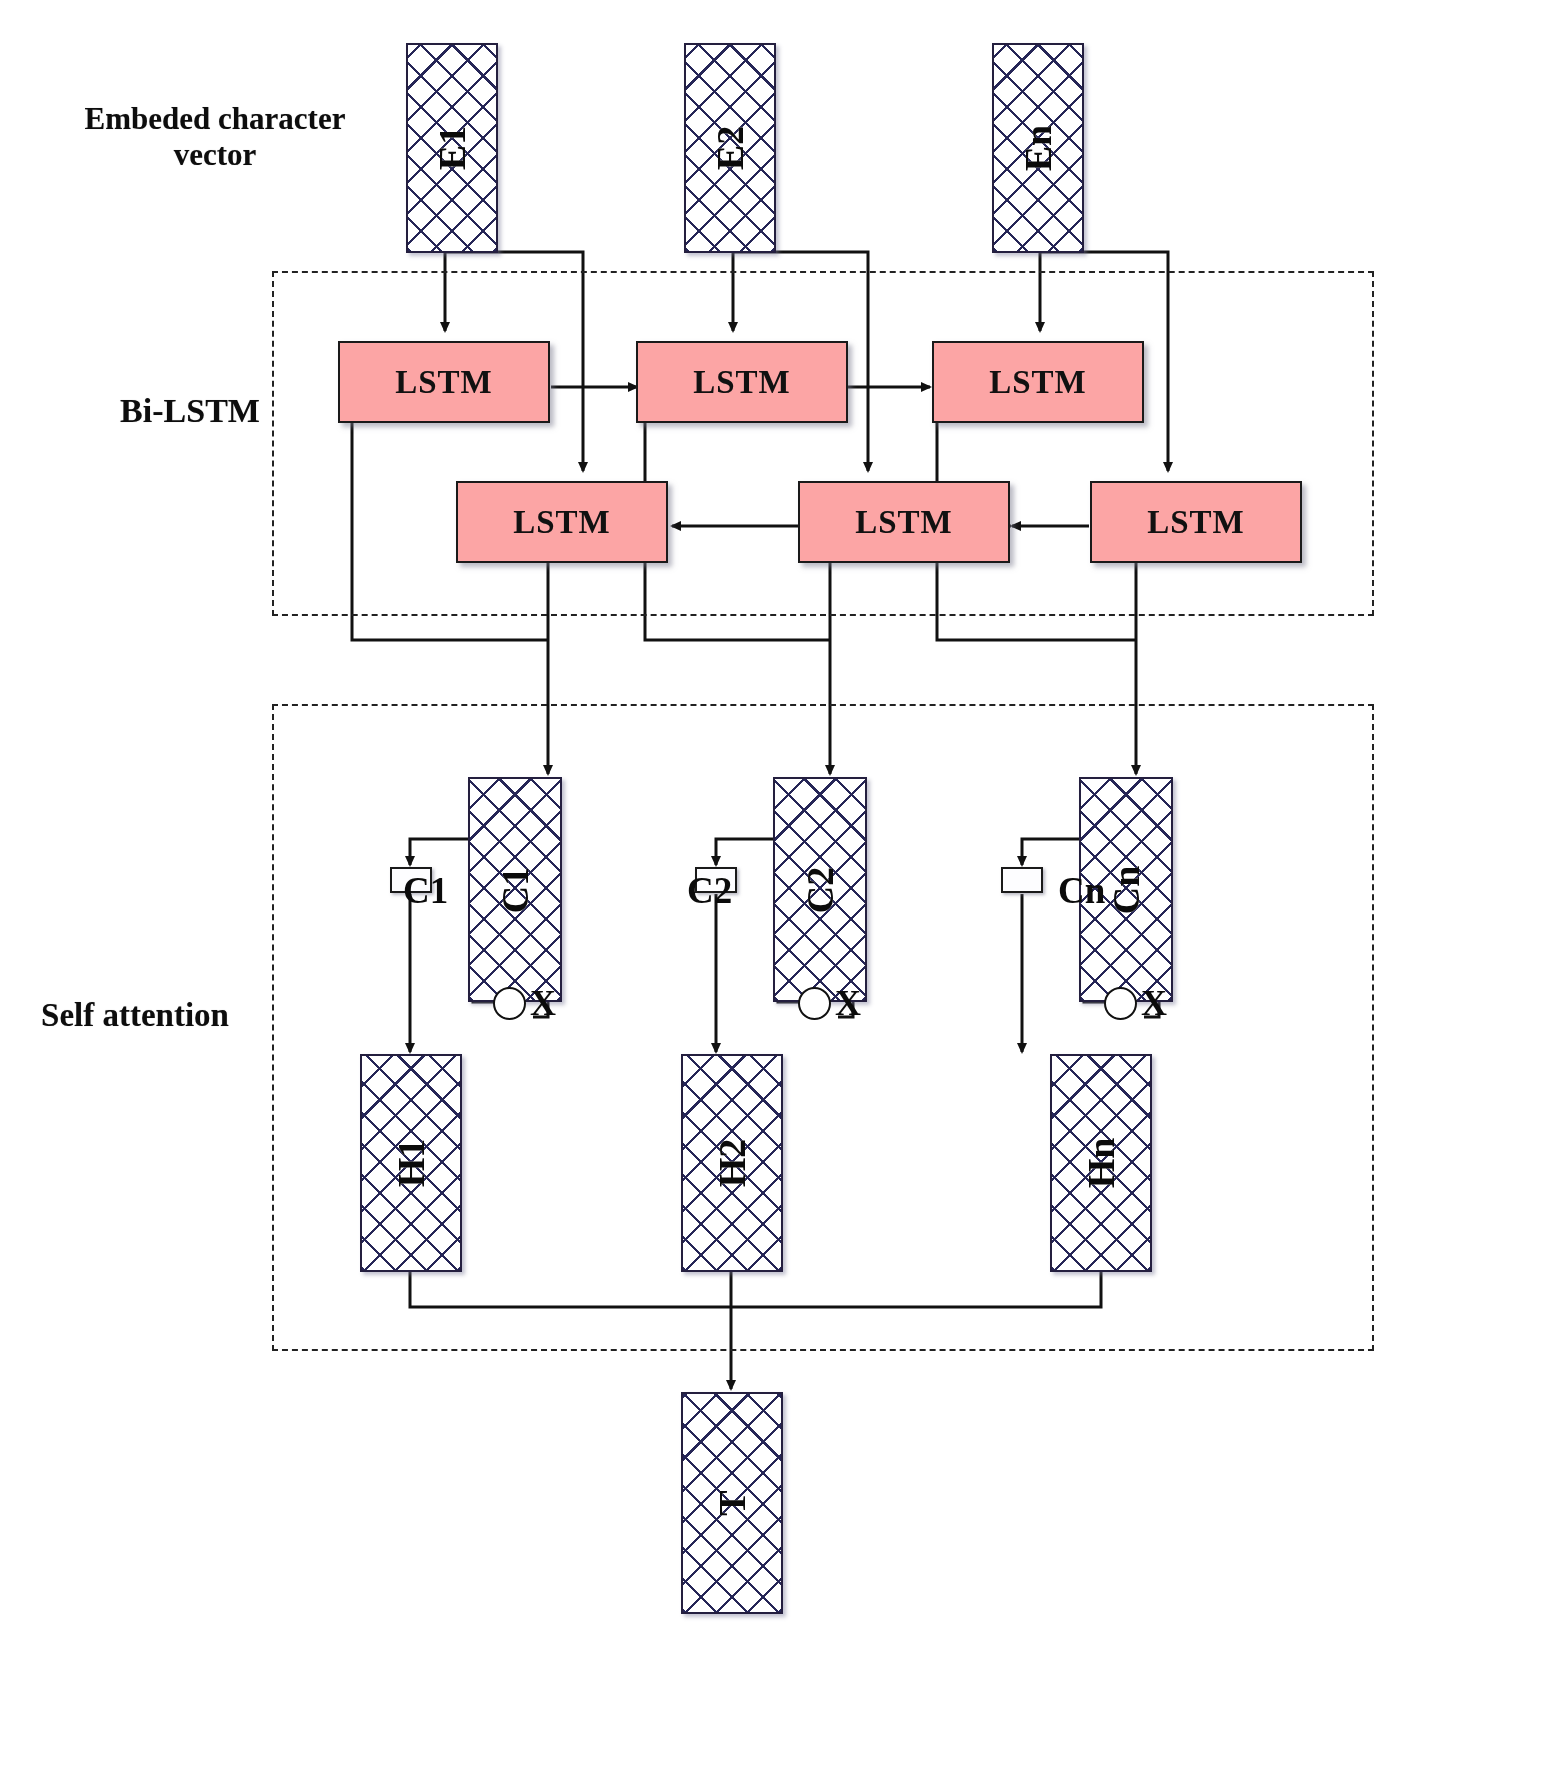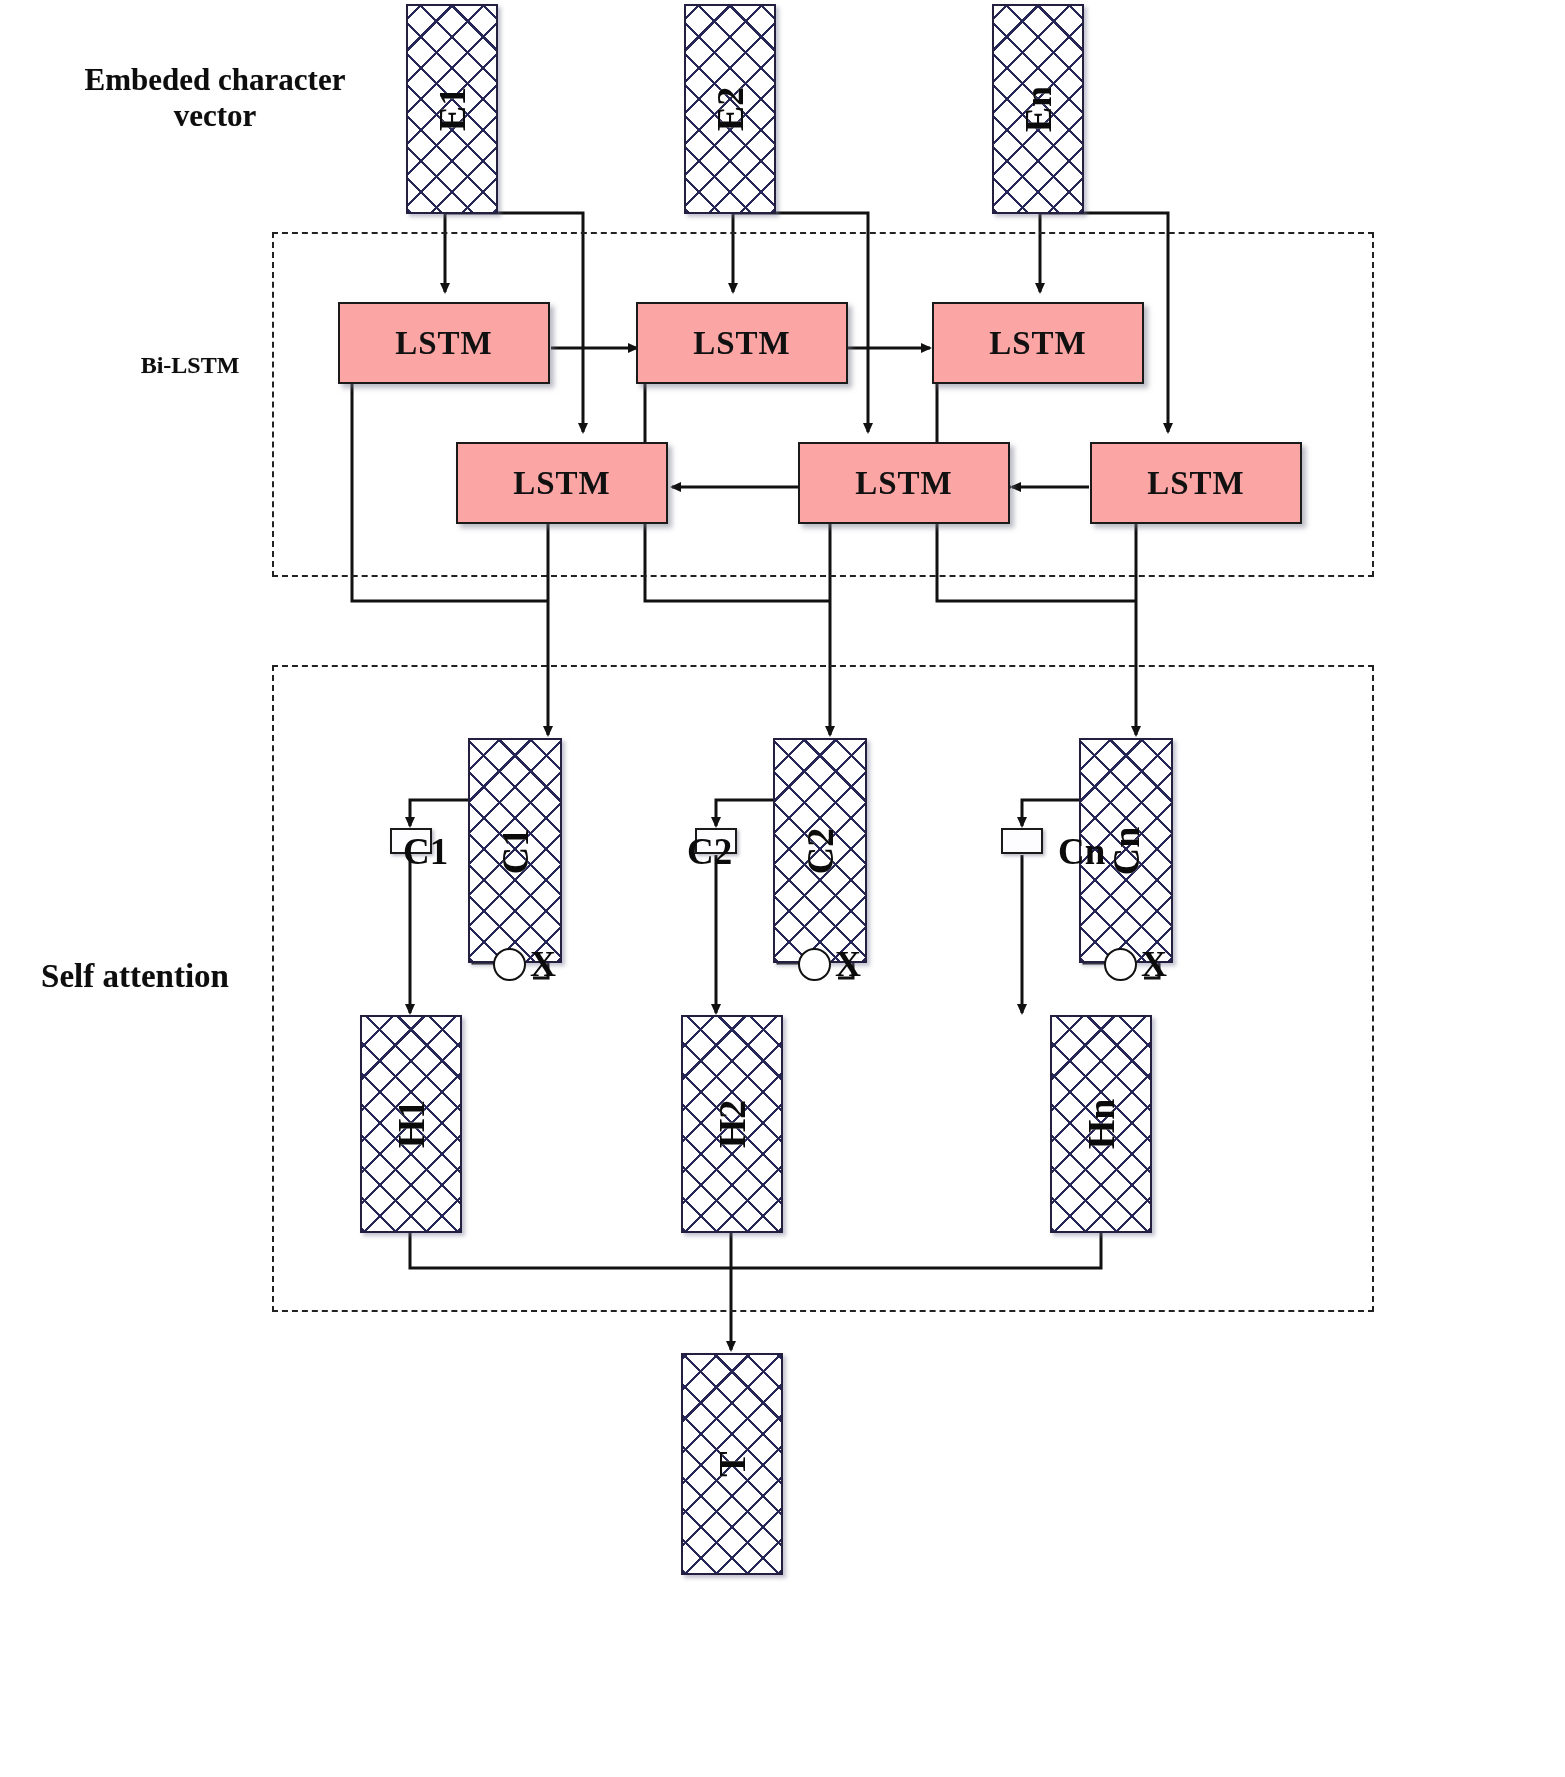--- a/index.html
+++ b/index.html
@@ -7,21 +7,21 @@
     margin: 0; padding: 0;
     background: #ffffff;
   }
   body {
     width: 1565px; height: 1777px;
     position: relative;
     font-family: "Liberation Serif", serif;
     overflow: hidden;
   }
 
-  #stage { position: absolute; inset: 0; }
+  #stage { position: absolute; inset: 0; margin-top: 39px; }
 
   
   svg.lines {
     position: absolute; left: 0; top: 0;
     width: 1565px; height: 1777px;
     pointer-events: none;
   }
 
   
   .hatch {
@@ -181,21 +181,21 @@
 
   <div class="dashframe" style="left:272px; top:232px; width:1102px; height:345px;"></div>
 
   <div class="dashframe" style="left:272px; top:665px; width:1102px; height:647px;"></div>
 
   <div class="sectionlabel" style="left:40px; top:62px; width:350px; font-size:31px;">
     <div>Embeded character</div>
     <div>vector</div>
   </div>
 
-  <div class="sectionlabel" style="left:90px; top:352px; width:200px; font-size:24px;">Bi-LSTM</div>
+  <div class="sectionlabel" style="left:90px; top:352px; width:200px; font-size:34px;">Bi-LSTM</div>
 
   <div class="sectionlabel" style="left:0px; top:958px; width:270px; font-size:33px;">Self attention</div>
 
   <div class="hatch" style="left:406px; top:4px; width:92px; height:210px;">
     <span class="vlabel">E1</span>
   </div>
 
   <div class="hatch" style="left:684px; top:4px; width:92px; height:210px;">
     <span class="vlabel">E2</span>
   </div>

